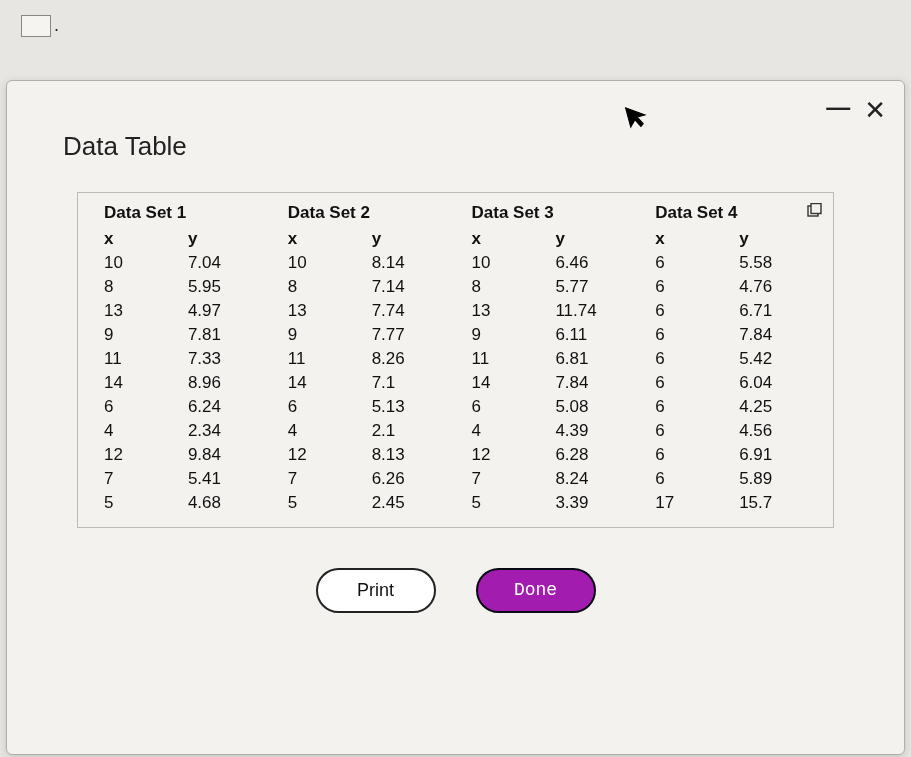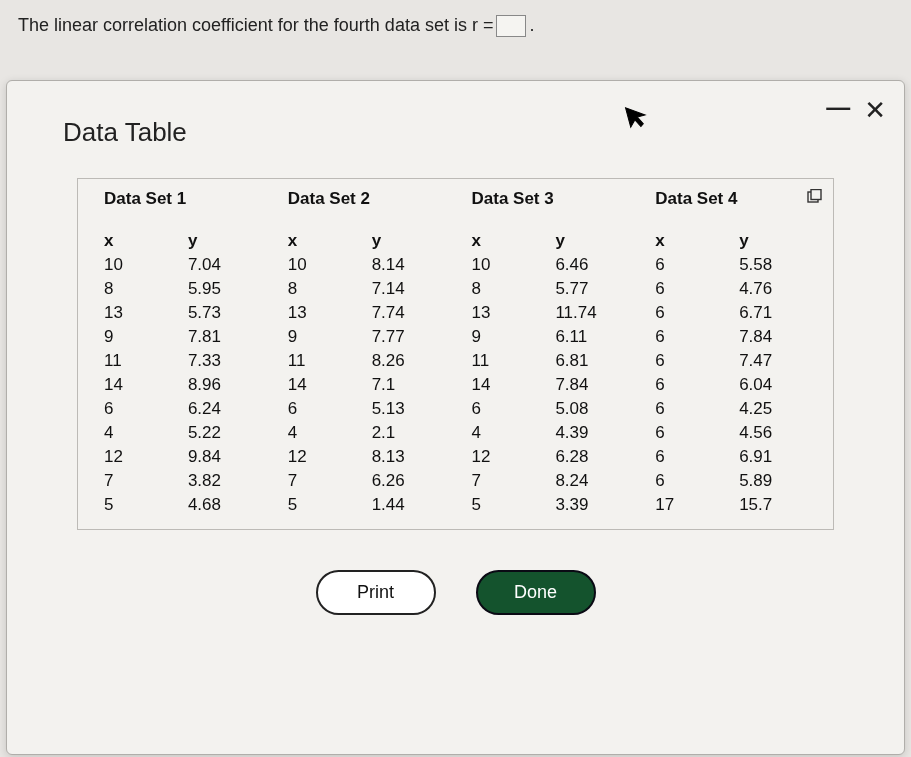--- a/index.html
+++ b/index.html
@@ -57,21 +57,21 @@
     }
     .close-icon {
       font-size: 26px;
       color: #222;
       cursor: pointer;
       font-weight: 300;
     }
     .dialog-title {
       font-size: 26px;
       color: #222;
-      margin: 18px 0 0 28px;
+      margin: 32px 0 0 28px;
       font-weight: 400;
     }
     .cursor-arrow {
       position: absolute;
       top: 22px;
       left: 620px;
       font-size: 26px;
       color: #000;
       transform: rotate(-15deg);
     }
@@ -93,21 +93,21 @@
     .sets-row {
       display: flex;
       padding: 10px 24px 12px 24px;
       gap: 28px;
     }
     .set-col { flex: 1; }
     .set-title {
       font-weight: bold;
       font-size: 17px;
       color: #111;
-      margin-bottom: 20px;
+      margin-bottom: 4px;
       padding-left: 2px;
     }
     .set-grid {
       display: grid;
       grid-template-columns: 1fr 1fr;
       font-size: 17px;
       color: #111;
     }
     .set-grid .hdr { font-weight: bold; padding: 2px 0; }
     .set-grid .cell-x { padding: 2px 0 2px 2px; }
@@ -121,28 +121,27 @@
     .btn {
       min-width: 120px;
       padding: 10px 28px;
       border-radius: 24px;
       font-size: 18px;
       text-align: center;
       cursor: pointer;
       border: 2px solid #222;
     }
     .btn-print { background: #fff; color: #111; }
-    .btn-done { background: #14532d; color: #fff; border-color: #0a0a14; }
+    .btn-done { background: #a21caf; color: #fff; border-color: #0a0a14; font-family: Liberation Mono, monospace; }
   </style>
 </head>
 <body>
 
 <div class="question-area">
   <div class="question-line1">
-    <span>The linear correlation coefficient for the fourth data set is r =</span>
     <span class="answer-box"></span>
     <span>.</span>
   </div>
 </div>
 
 <div class="dialog">
   <div class="dialog-controls">
     <span class="min-icon">—</span>
     <span class="close-icon">✕</span>
   </div>
@@ -166,35 +165,35 @@
         <div class="set-col">
           <div class="set-title">Data Set 1</div>
           <div class="set-grid">
             <div class="hdr cell-x">x</div>
             <div class="hdr cell-y">y</div>
             <div class="cell-x">10</div>
             <div class="cell-y">7.04</div>
             <div class="cell-x">8</div>
             <div class="cell-y">5.95</div>
             <div class="cell-x">13</div>
-            <div class="cell-y">5.73</div>
+            <div class="cell-y">4.97</div>
             <div class="cell-x">9</div>
             <div class="cell-y">7.81</div>
             <div class="cell-x">11</div>
             <div class="cell-y">7.33</div>
             <div class="cell-x">14</div>
             <div class="cell-y">8.96</div>
             <div class="cell-x">6</div>
             <div class="cell-y">6.24</div>
             <div class="cell-x">4</div>
-            <div class="cell-y">5.22</div>
+            <div class="cell-y">2.34</div>
             <div class="cell-x">12</div>
             <div class="cell-y">9.84</div>
             <div class="cell-x">7</div>
-            <div class="cell-y">3.82</div>
+            <div class="cell-y">5.41</div>
             <div class="cell-x">5</div>
             <div class="cell-y">4.68</div>
           </div>
         </div>
         <div class="set-col">
           <div class="set-title">Data Set 2</div>
           <div class="set-grid">
             <div class="hdr cell-x">x</div>
             <div class="hdr cell-y">y</div>
             <div class="cell-x">10</div>
@@ -211,21 +210,21 @@
             <div class="cell-y">7.1</div>
             <div class="cell-x">6</div>
             <div class="cell-y">5.13</div>
             <div class="cell-x">4</div>
             <div class="cell-y">2.1</div>
             <div class="cell-x">12</div>
             <div class="cell-y">8.13</div>
             <div class="cell-x">7</div>
             <div class="cell-y">6.26</div>
             <div class="cell-x">5</div>
-            <div class="cell-y">1.44</div>
+            <div class="cell-y">2.45</div>
           </div>
         </div>
         <div class="set-col">
           <div class="set-title">Data Set 3</div>
           <div class="set-grid">
             <div class="hdr cell-x">x</div>
             <div class="hdr cell-y">y</div>
             <div class="cell-x">10</div>
             <div class="cell-y">6.46</div>
             <div class="cell-x">8</div>
@@ -257,21 +256,21 @@
             <div class="hdr cell-y">y</div>
             <div class="cell-x">6</div>
             <div class="cell-y">5.58</div>
             <div class="cell-x">6</div>
             <div class="cell-y">4.76</div>
             <div class="cell-x">6</div>
             <div class="cell-y">6.71</div>
             <div class="cell-x">6</div>
             <div class="cell-y">7.84</div>
             <div class="cell-x">6</div>
-            <div class="cell-y">7.47</div>
+            <div class="cell-y">5.42</div>
             <div class="cell-x">6</div>
             <div class="cell-y">6.04</div>
             <div class="cell-x">6</div>
             <div class="cell-y">4.25</div>
             <div class="cell-x">6</div>
             <div class="cell-y">4.56</div>
             <div class="cell-x">6</div>
             <div class="cell-y">6.91</div>
             <div class="cell-x">6</div>
             <div class="cell-y">5.89</div>

